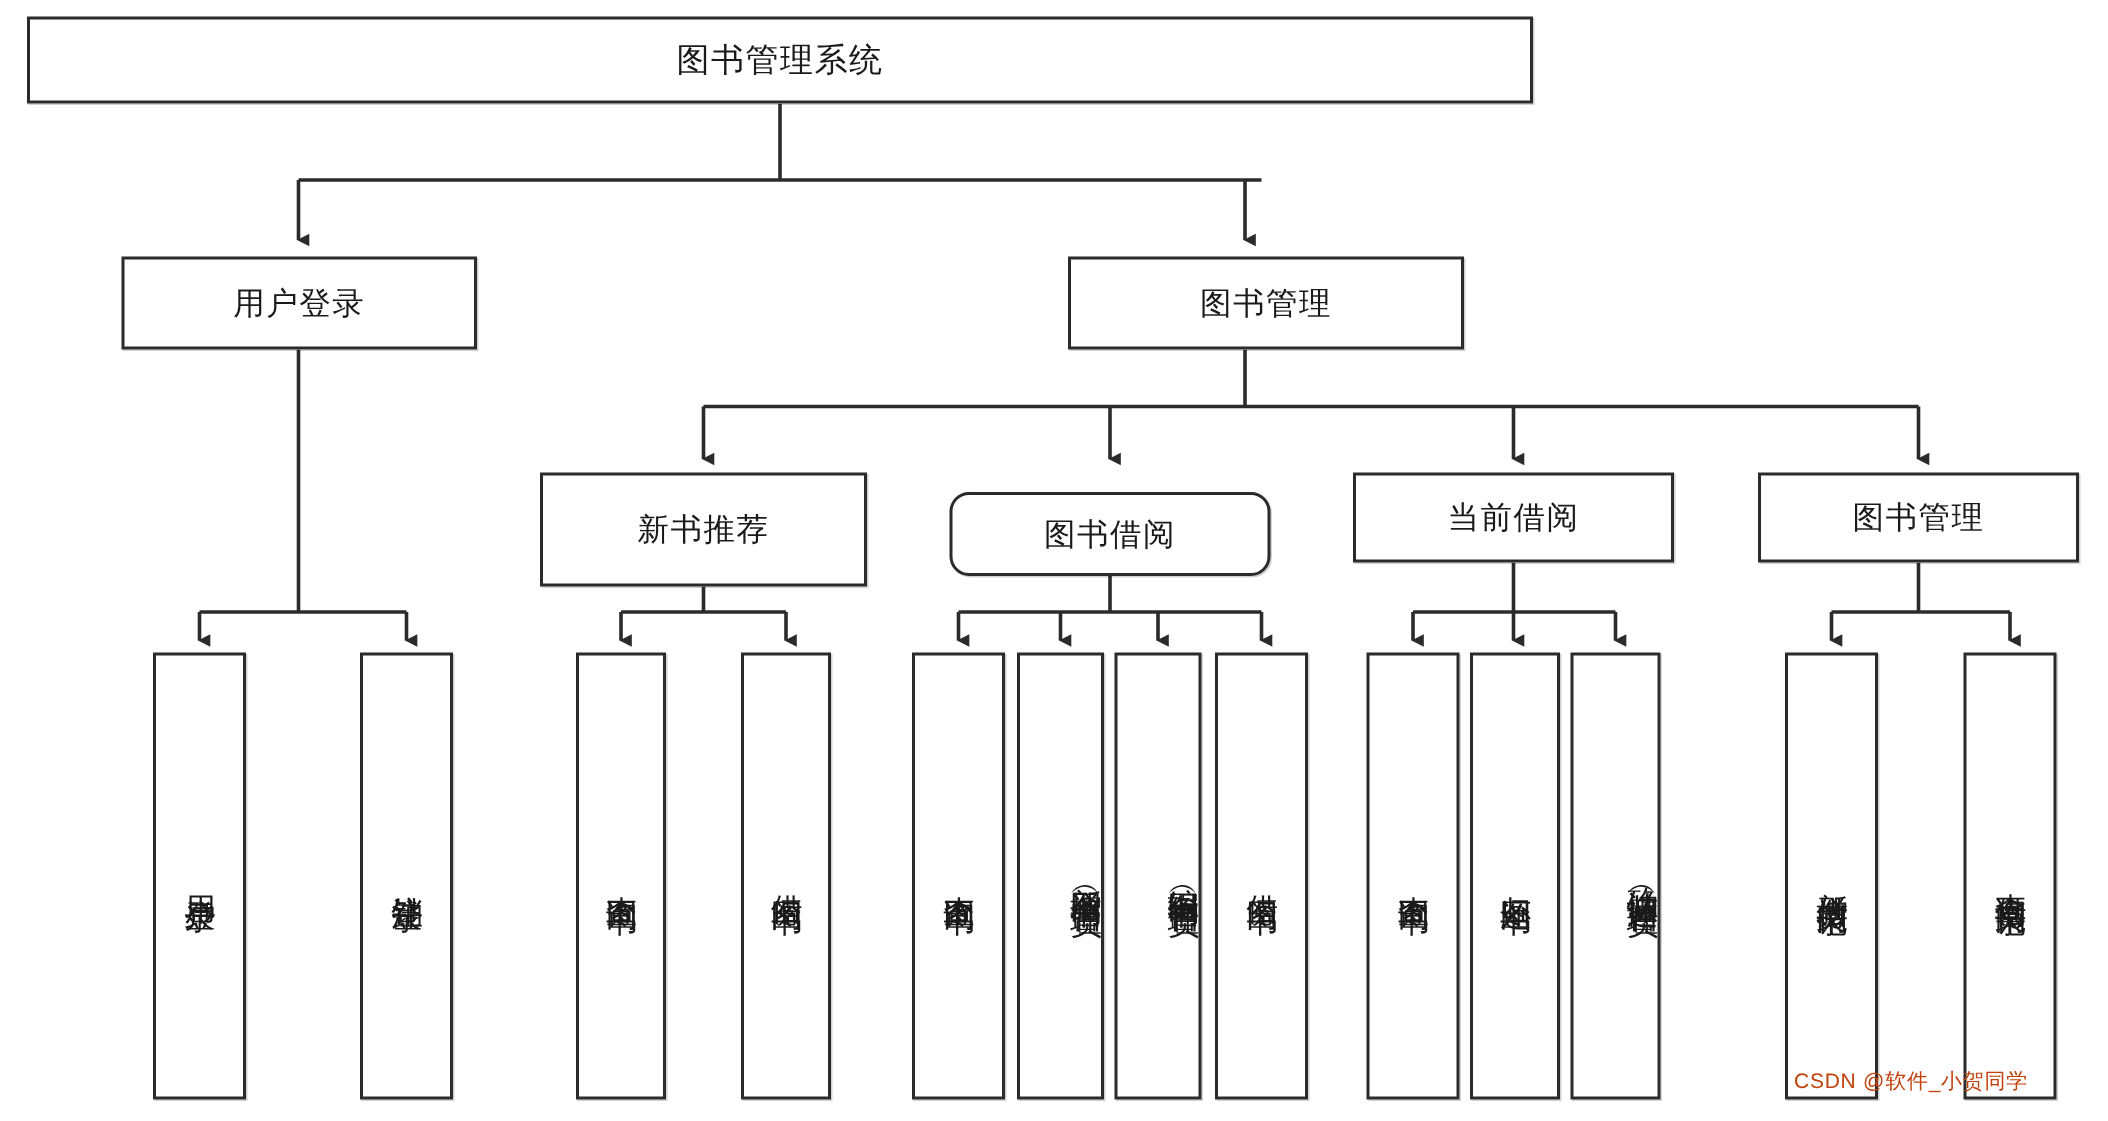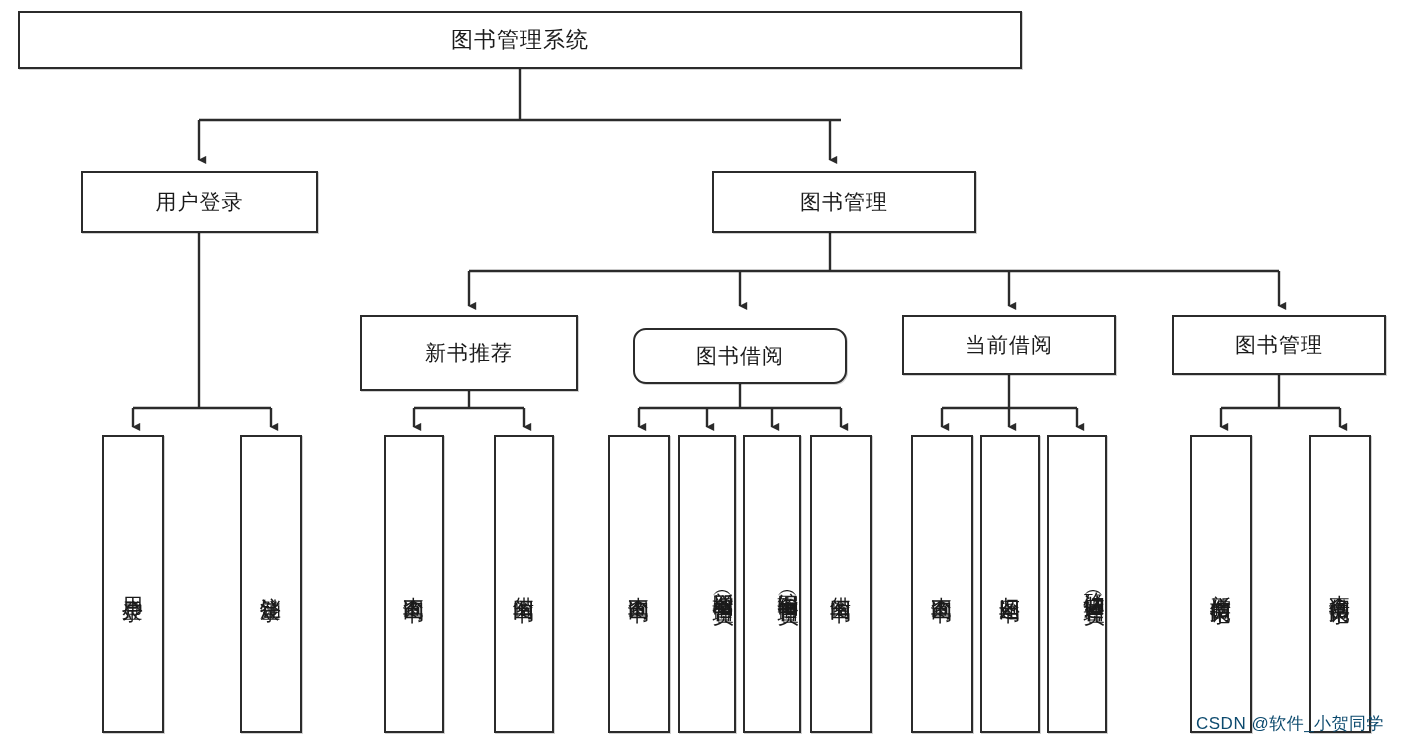--- a/index.html
+++ b/index.html
@@ -56,22 +56,22 @@
   svg.links {
     position: absolute;
     left: 0;
     top: 0;
     width: 1405px;
     height: 747px;
     pointer-events: none;
   }
   .watermark {
     position: absolute;
-    color: #0c4a6e;
-    font-size: 17px;
+    color: #c2410c;
+    font-size: 14px;
     white-space: nowrap;
     letter-spacing: 0.5px;
   }
 </style>
 </head>
 <body>
 
 <div id="canvas">
 
   <svg class="links" viewBox="0 0 1405 747">

